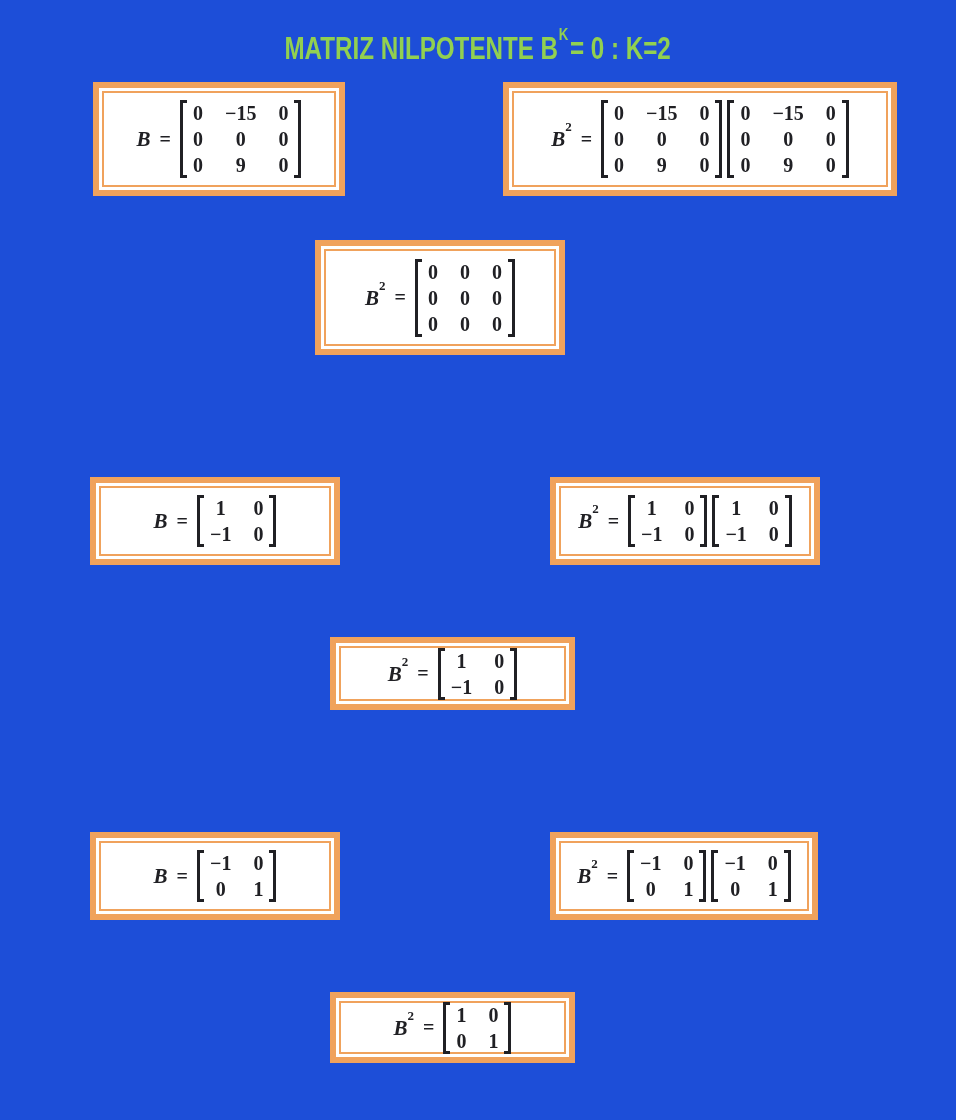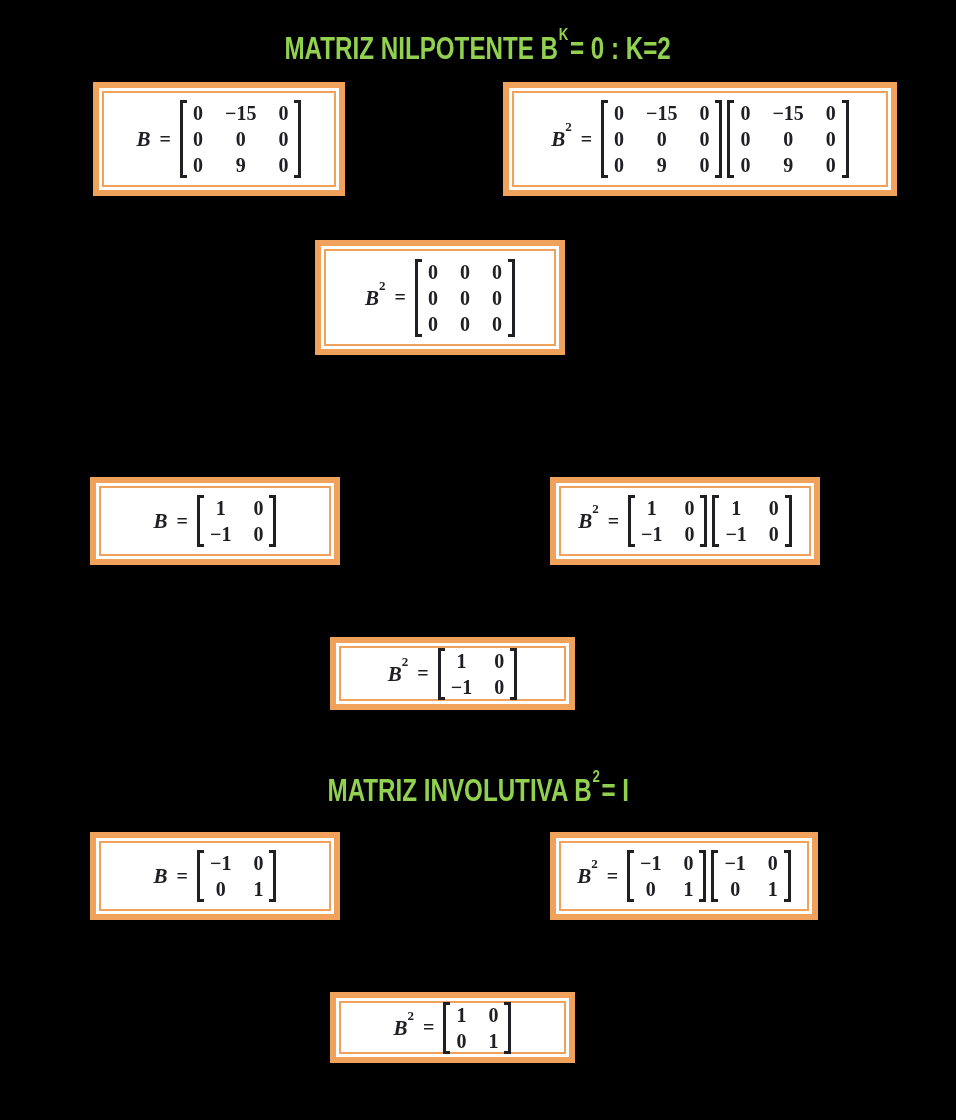--- a/index.html
+++ b/index.html
@@ -2,21 +2,21 @@
 <html style="--green: #92D050; --orange: #F0A25C; --math: #202024;"><head>
 <meta charset="utf-8">
 <style>
   :root{
     --green:#92D050;
     --orange:#F0A25C;
     --math:#202024;
   }
   html,body{margin:0;padding:0;background:#fff;}
   .page{
-    position:relative;width:956px;height:1120px;background:#000000;
+    position:relative;width:956px;height:1120px;background:#1d4ed8;
     font-family:"Liberation Serif",serif;overflow:hidden;
   }
   .heading{
     position:absolute;left:0;right:0;text-align:center;
     color:var(--green);
     font-family:"Liberation Sans",sans-serif;
     font-weight:700;font-size:31px;line-height:34px;white-space:nowrap;
   }
   .hinner{display:inline-block;transform:scaleX(0.78);transform-origin:50% 50%;}
   .hsup{font-size:0.55em;position:relative;top:-0.45em;margin:0 2px 0 1px;}
@@ -192,23 +192,20 @@
             <span class="mcell">1</span>
             <span class="mcell">0</span>
             <span class="mcell">−1</span>
             <span class="mcell">0</span>
           </span>
           <span class="br r"></span>
         </span>
     </div>
   </div>
 
-  <div class="heading" style="top:768px">
-    <span class="hinner"><span>MATRIZ INVOLUTIVA B</span><sup class="hsup">2</sup><span>= I</span></span>
-  </div>
 
   <div class="box" style="left:90px;top:832px;width:250px;height:88px">
     <div class="box-inner">
       <span class="mlabel"><span class="mB">B</span><sup class="msup"></sup></span>
       <span class="meq">=</span>
       <span class="matrix">
           <span class="br l"></span>
           <span class="mx" style="grid-template-columns: repeat(2, auto);">
             <span class="mcell">−1</span>
             <span class="mcell">0</span>

